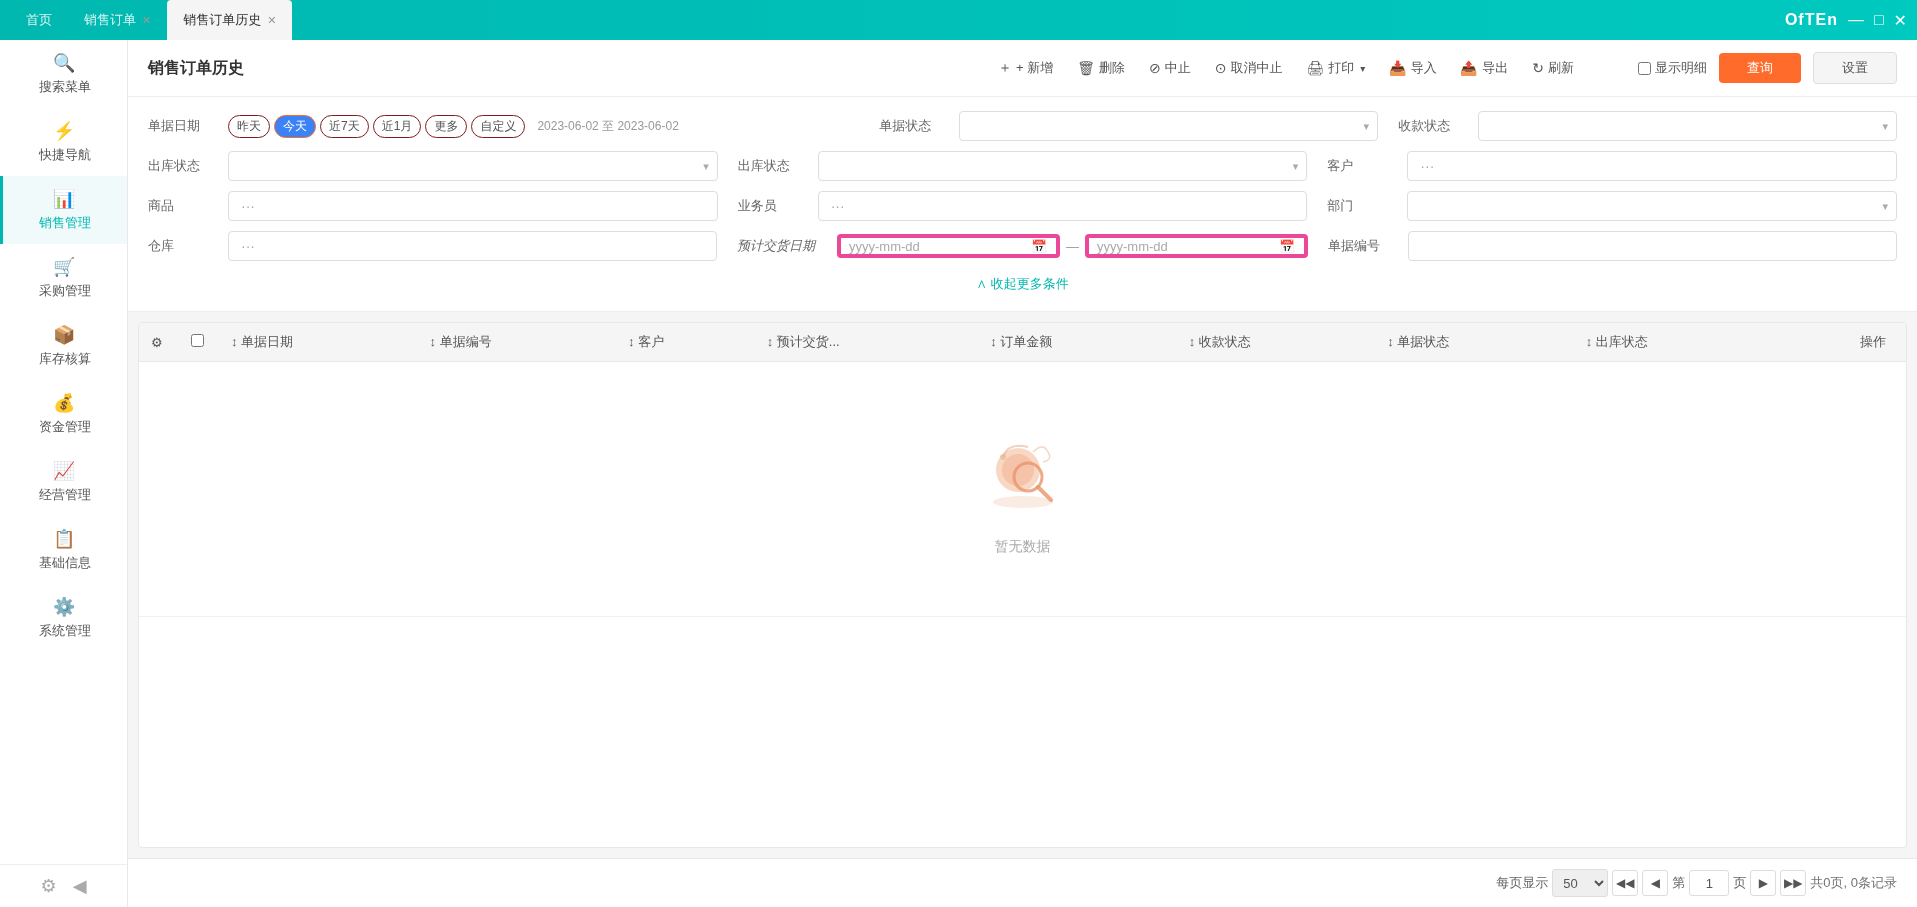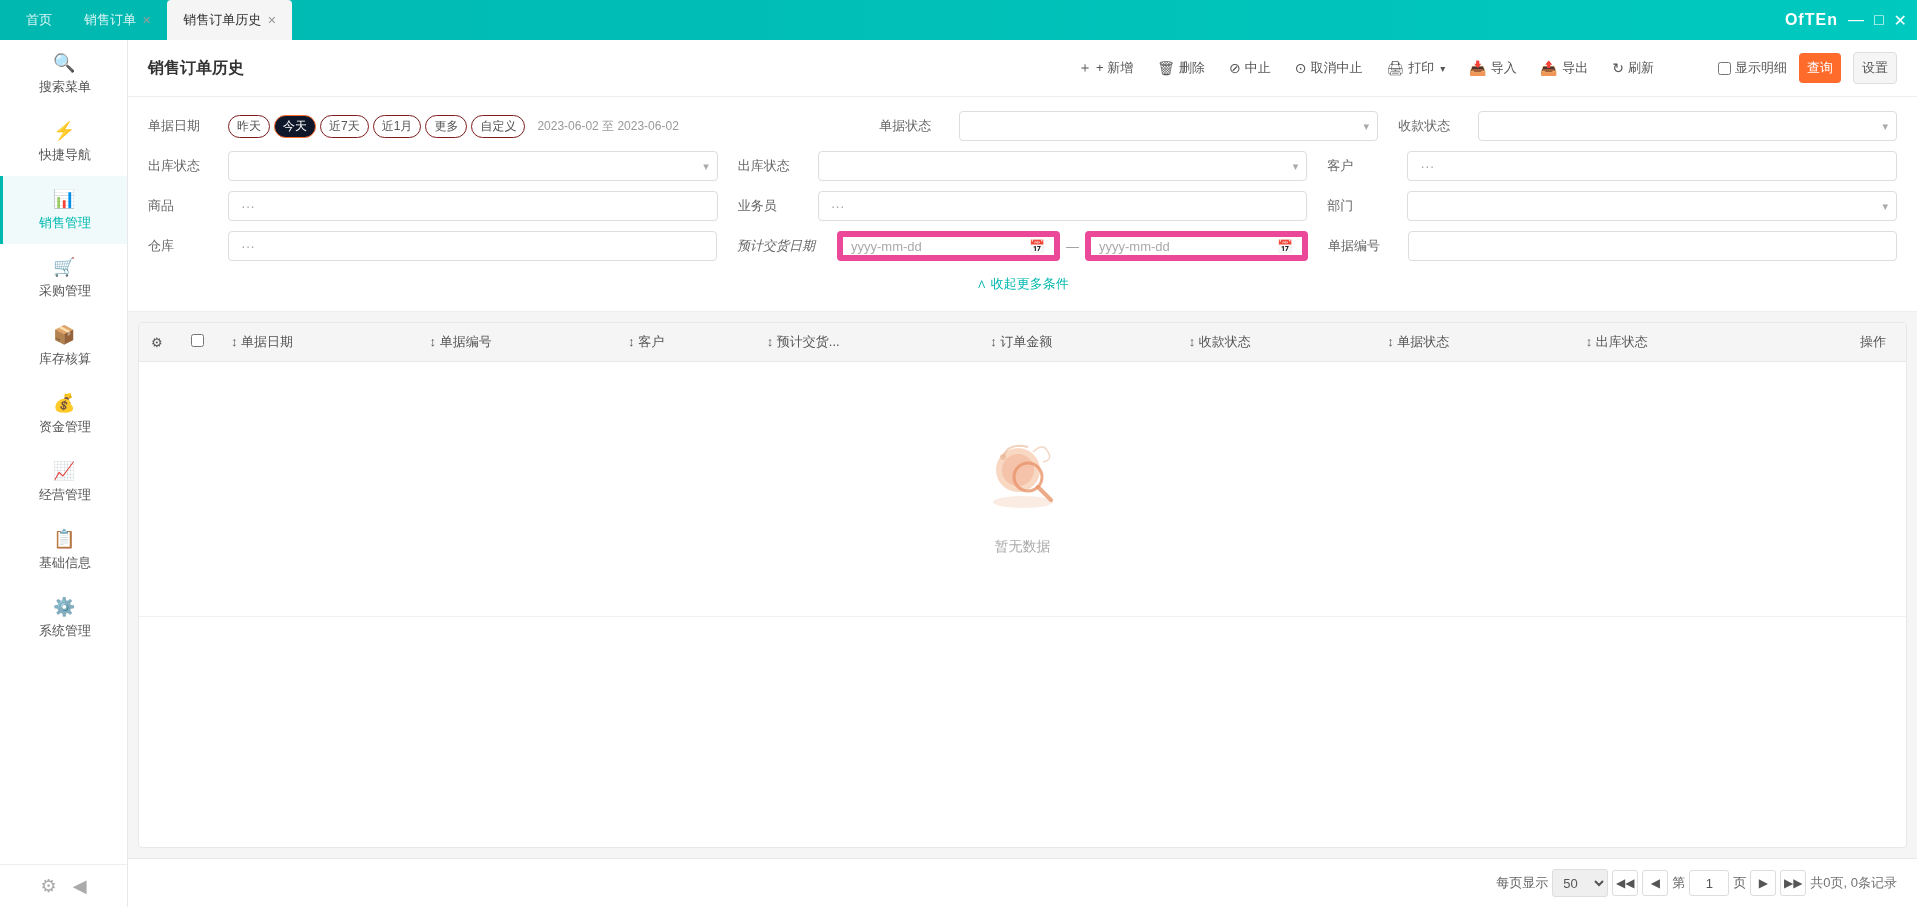--- a/index.html
+++ b/index.html
@@ -118,21 +118,21 @@
       color: #555;
       font-size: 12px;
       padding: 4px 6px;
       border-radius: 3px;
     }
     .toolbar-btn .btn-icon { font-size: 14px; }
     .toolbar-btn-primary {
       background: #ff6b2b;
       color: white;
       border: none;
-      padding: 6px 8px;
+      padding: 6px 28px;
       border-radius: 4px;
       cursor: pointer;
       font-size: 13px;
     }
     .checkbox-label { display: flex; align-items: center; gap: 4px; font-size: 12px; color: #555; cursor: pointer; padding-left: 46px; }
 
     
     .filter-area {
       background: white;
       padding: 14px 20px;
@@ -160,21 +160,21 @@
     .date-btn {
       padding: 2px 8px;
       border: 1px solid #7f1d1d;
       border-radius: 12px;
       cursor: pointer;
       font-size: 12px;
       color: #555;
       background: white;
     }
     .date-btn.active {
-      background: #0f172a;
+      background: #3b82f6;
       color: white;
       border-color: #ff6b2b;
     }
     .date-range {
       font-size: 12px;
       color: #999;
       margin-left: 4px;
     }
     .filter-select {
       flex: 1;
@@ -206,22 +206,22 @@
     }
     .more-dots { color: #aaa; margin-left: 4px; font-size: 14px; }
     .date-input-group {
       display: flex;
       align-items: center;
       gap: 6px;
       flex: 1;
     }
     .date-input {
       flex: 1;
-      height: 30px;
-      border: 6px solid #ec4899;
+      height: 24px;
+      border: 4px solid #ec4899;
       border-radius: 4px;
       padding: 0 8px;
       color: #aaa;
       font-size: 13px;
       display: flex;
       align-items: center;
       justify-content: space-between;
     }
     .cal-icon { color: #aaa; font-size: 13px; }
     .dash { color: #999; }

